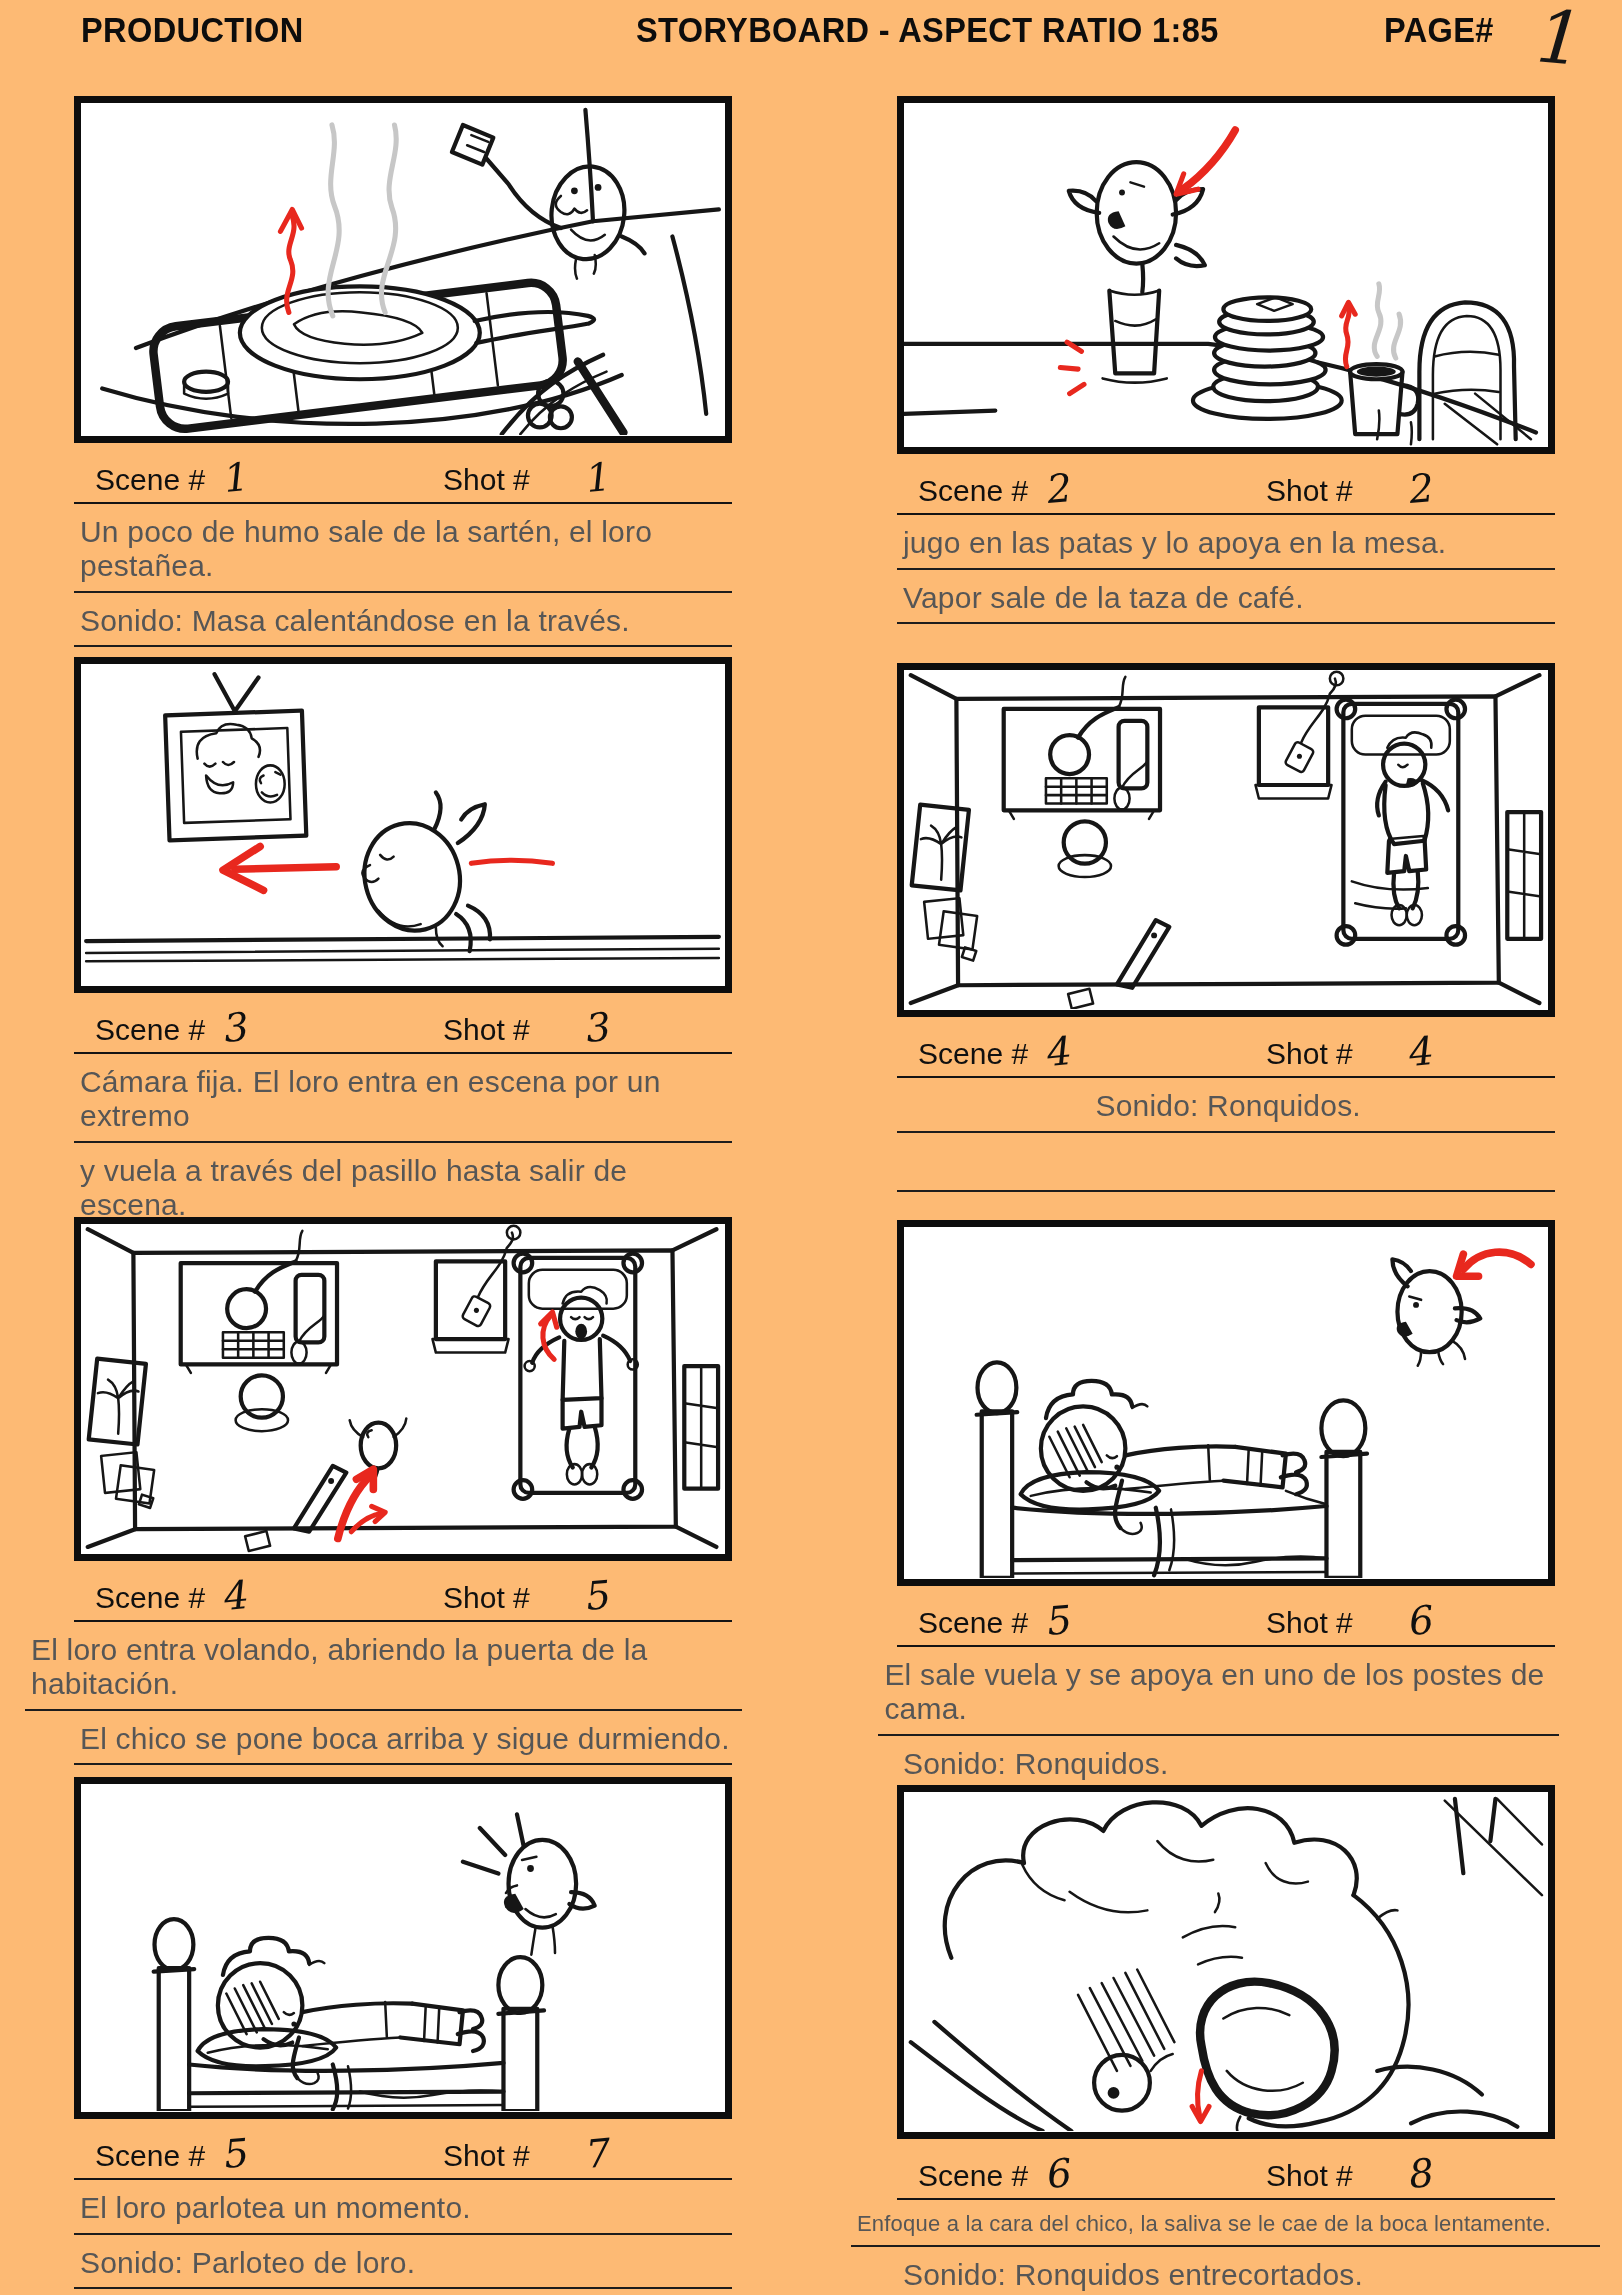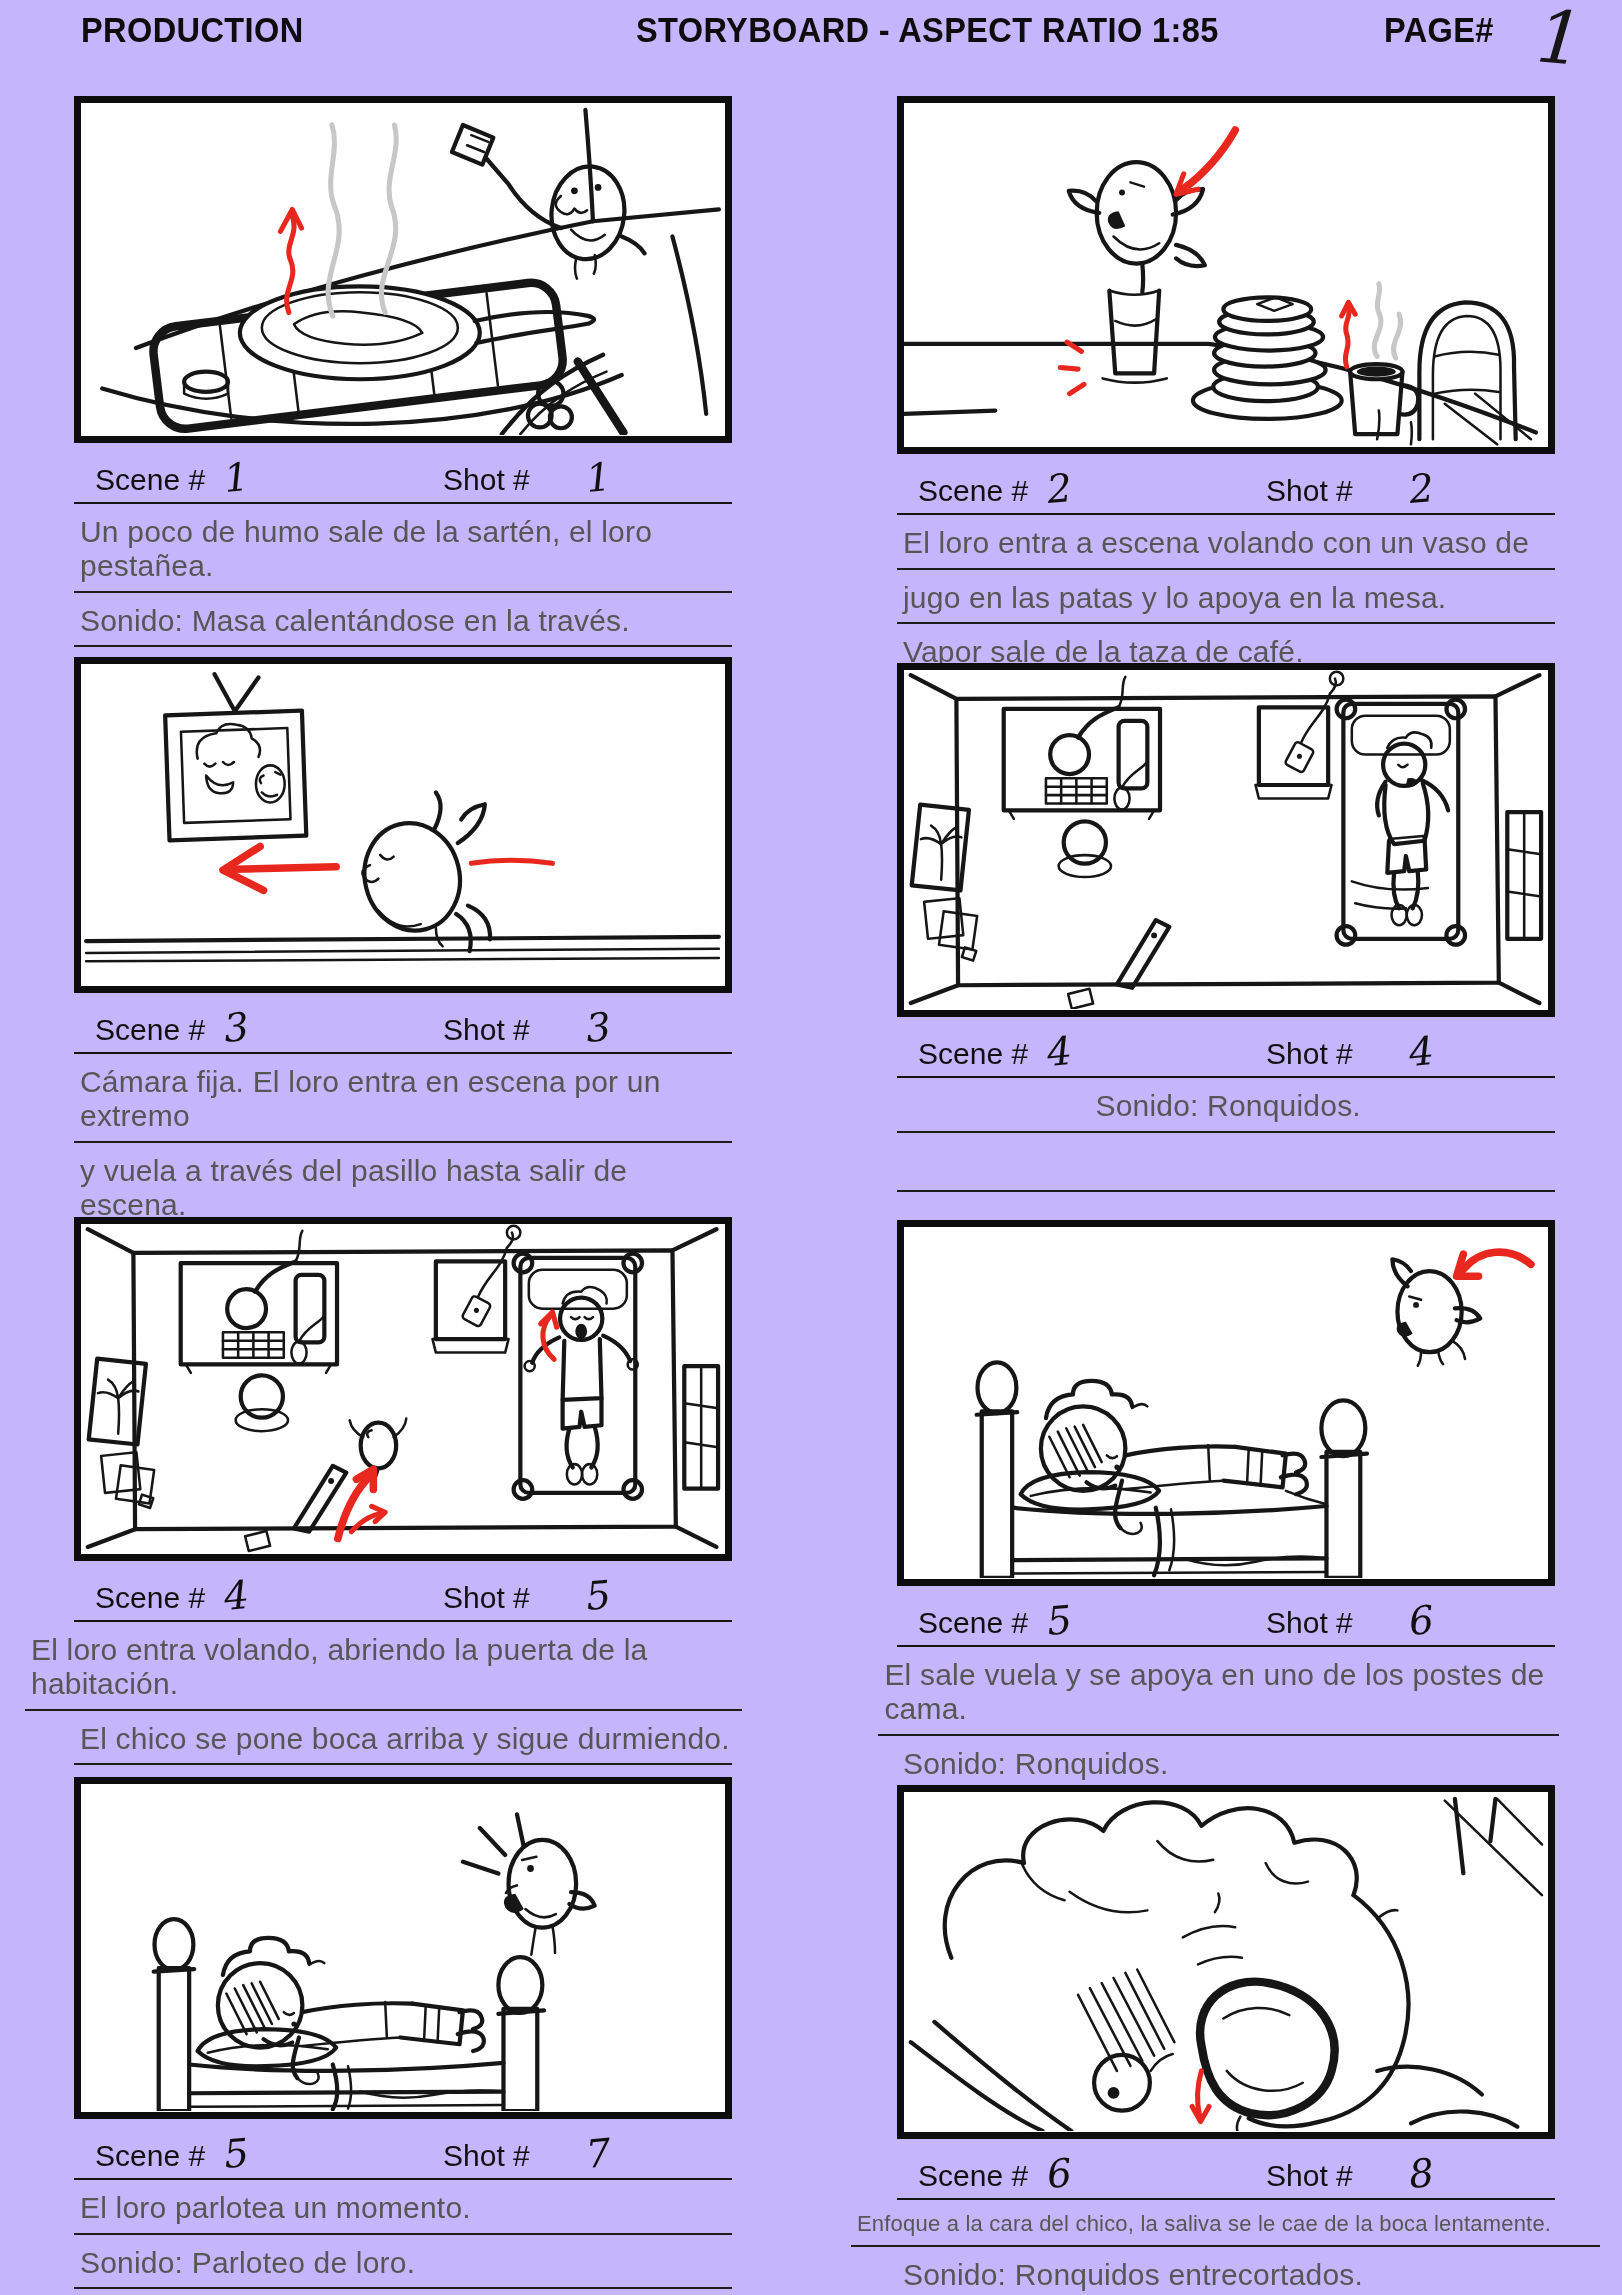--- a/index.html
+++ b/index.html
@@ -1,16 +1,16 @@
 <!DOCTYPE html>
 <html style="font-size:13.5px"><head>
 <meta charset="utf-8">
 <style>
   html,body{margin:0;padding:0;background:#e8e8e8;}
-  #page{position:relative;width:1623px;height:2295px;background:#c4b5fd;
+  #page{position:relative;width:1623px;height:2295px;background:#fdba74;
         font-family:"Liberation Sans",sans-serif;overflow:hidden;}
   .hdr{position:absolute;font-weight:bold;font-size:35px;color:#0d0d0d;letter-spacing:0.4px;
        transform:scaleX(.93);transform-origin:left top;white-space:nowrap;}
   .hpage{position:absolute;left:1537px;top:-5px;font-family:"DejaVu Serif",serif;font-style:italic;
          font-size:73px;color:#161616;transform:rotate(5deg);}
   .cell{position:absolute;width:658px;}
   .frame{border:7.6px solid #0d0d0d;background:#fff;box-sizing:border-box;width:658px;}
   .frame svg{display:block;}
   .cap{margin-top:12px;position:relative;}
   .scenerow{position:relative;height:47px;border-bottom:2.5px solid #141414;font-size:30px;color:#101010;}
@@ -157,21 +157,20 @@
         <path class="thin" d="M640,356 L702,404 M676,344 L742,398 M560,398 q4,-20 2,-34 M600,404 q2,-16 0,-26"></path>
       </svg>
     </div>
     <div class="cap">
       <div class="scenerow">
         <span class="lb lb-scene">Scene #</span>
         <span class="hnum num-scene">2</span>
         <span class="lb lb-shot">Shot #</span>
         <span class="hnum num-shot">2</span>
       </div>
-      <div class="desc">El loro entra a escena volando con un vaso de</div>
       <div class="desc">jugo en las patas y lo apoya en la mesa.</div>
       <div class="desc">Vapor sale de la taza de café.</div>
     </div>
   </div>
 
   <div class="cell" style="left:74px;top:657px;">
     <div class="frame" style="height:336px;">
       <svg class="sk" width="643" height="321" viewBox="0 0 761 380">
         <g>
           <g transform="rotate(-2 182 130)">

